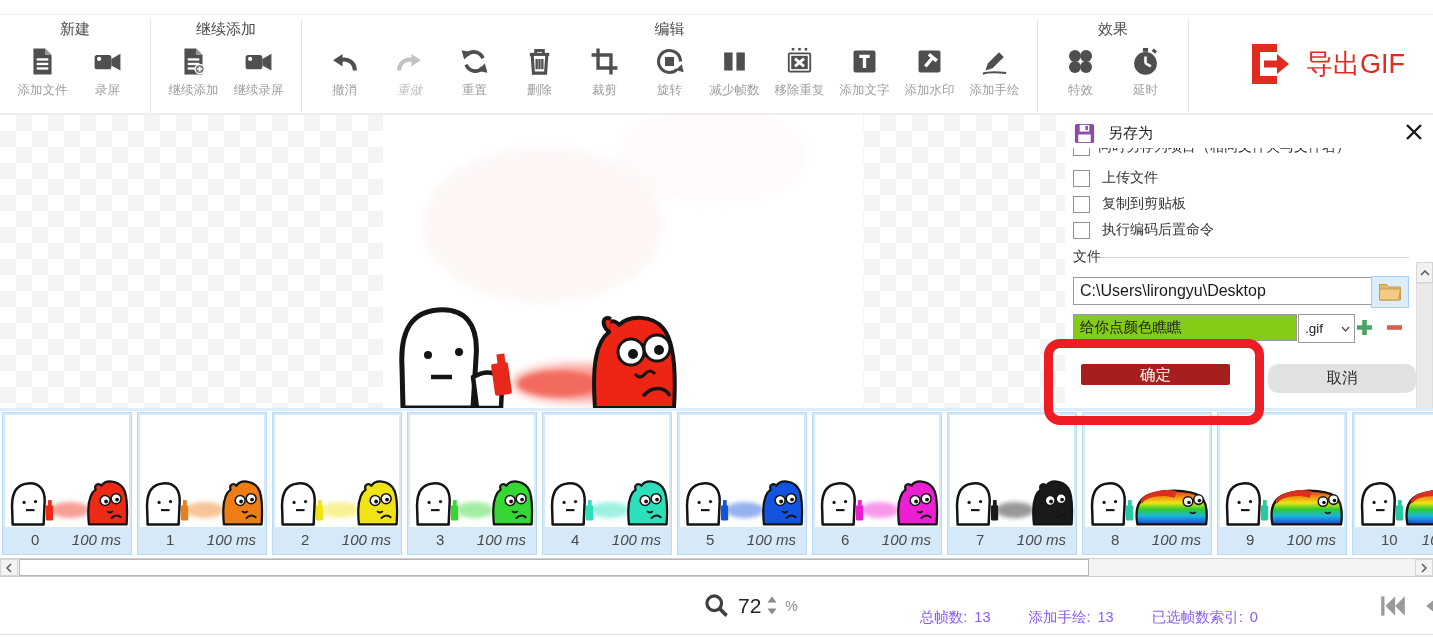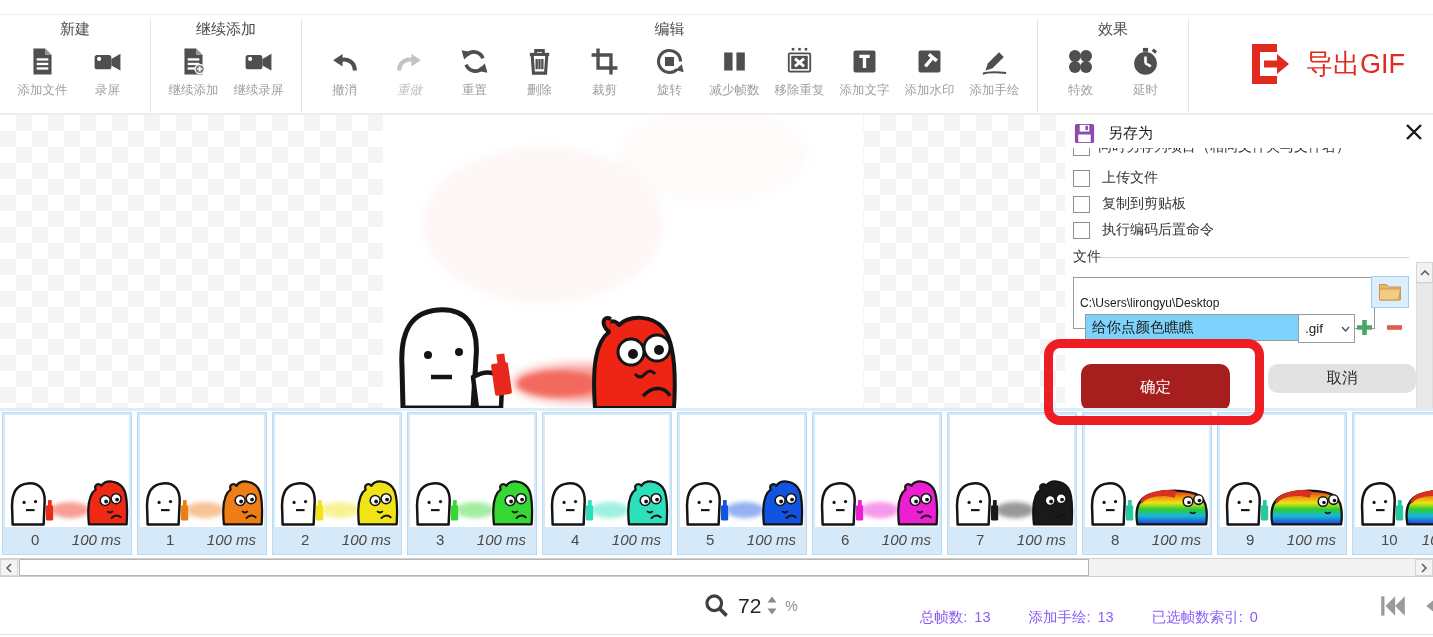--- a/index.html
+++ b/index.html
@@ -32,32 +32,32 @@
   .panel-title{font-size:15px;color:#222;}
   .close-x{position:absolute;left:340px;top:8px;width:18px;height:18px;cursor:pointer;}
   .clip-row{position:absolute;left:8px;top:33px;width:320px;height:13px;overflow:hidden;}
   .clip-row .inner{position:relative;top:-10px;display:flex;align-items:center;gap:8px;}
   .chk-row{position:absolute;left:8px;display:flex;align-items:center;gap:12px;height:22px;}
   .chk{width:15px;height:15px;background:#fff;border:1px solid #8f8f8f;flex:0 0 auto;}
   .chk-label{font-size:14px;color:#333;white-space:nowrap;}
   .file-sec{position:absolute;left:8px;top:133px;width:336px;display:flex;align-items:center;}
   .file-sec-label{font-size:14px;color:#333;}
   .file-sec-line{flex:1;height:1px;background:#d4d4d4;}
-  .path-input{position:absolute;left:8px;top:162px;width:288px;height:26px;border:1px solid #9a9a9a;font-size:12px;
-    font-family:"Liberation Sans","DejaVu Sans",sans-serif;color:#1a1a1a;padding:12px 6px;background:#fff;}
+  .path-input{position:absolute;left:8px;top:162px;width:288px;height:26px;border:1px solid #9a9a9a;font-size:16px;
+    font-family:"Liberation Sans","DejaVu Sans",sans-serif;color:#1a1a1a;padding:0 6px;background:#fff;}
   .folder-btn{position:absolute;left:306px;top:161px;width:36px;height:30px;background:#dcedfb;border:1px solid #a5cdef;
     display:flex;align-items:center;justify-content:center;cursor:pointer;}
-  .name-input{position:absolute;left:20px;top:199px;width:210px;height:25px;border:1px solid #9a9a9a;font-size:14.5px;
-    font-family:"Liberation Sans","DejaVu Sans",sans-serif;color:#1a1a1a;padding:0 6px;background:#7dd3fc;}
+  .name-input{position:absolute;left:8px;top:199px;width:210px;height:25px;border:1px solid #9a9a9a;font-size:14.5px;
+    font-family:"Liberation Sans","DejaVu Sans",sans-serif;color:#1a1a1a;padding:0 6px;background:#84cc16;}
   .ext-select{position:absolute;left:233px;top:199px;width:45px;height:27px;border:1px solid #9a9a9a;background:#fff;
     display:flex;align-items:center;justify-content:space-between;padding:0 4px 0 6px;font-size:13.5px;color:#222;cursor:pointer;}
   .plus-btn{position:absolute;left:290px;top:203px;width:19px;height:19px;cursor:pointer;}
   .minus-btn{position:absolute;left:320px;top:203px;width:19px;height:19px;cursor:pointer;}
-  .ok-btn{position:absolute;left:16px;top:249px;width:149px;height:47px;background:#a61e1e;color:#fff;border:none;
-    border-radius:10px;font-size:15.5px;cursor:pointer;font-family:inherit;}
+  .ok-btn{position:absolute;left:16px;top:249px;width:149px;height:21px;background:#a61e1e;color:#fff;border:none;
+    border-radius:2px;font-size:15.5px;cursor:pointer;font-family:inherit;}
   .cancel-btn{position:absolute;left:203px;top:249px;width:148px;height:29px;background:#e2e2e2;color:#2e2e2e;border:none;
     border-radius:10px;font-size:15.5px;cursor:pointer;font-family:inherit;}
   
   .vscroll{position:absolute;left:1416px;top:147px;width:17px;height:186px;background:#f7f7f7;}
   .vs-btn{position:absolute;left:0;width:17px;height:21px;background:#f2f2f2;border:1px solid #d4d4d4;box-sizing:border-box;
     display:flex;align-items:center;justify-content:center;cursor:pointer;}
   .vs-up{top:0;}
   .vs-down{top:158px;height:28px;}
   .vs-thumb{position:absolute;left:0;top:21px;width:17px;height:132px;background:#e9e9e9;border:1px solid #dedede;box-sizing:border-box;cursor:pointer;}
   

